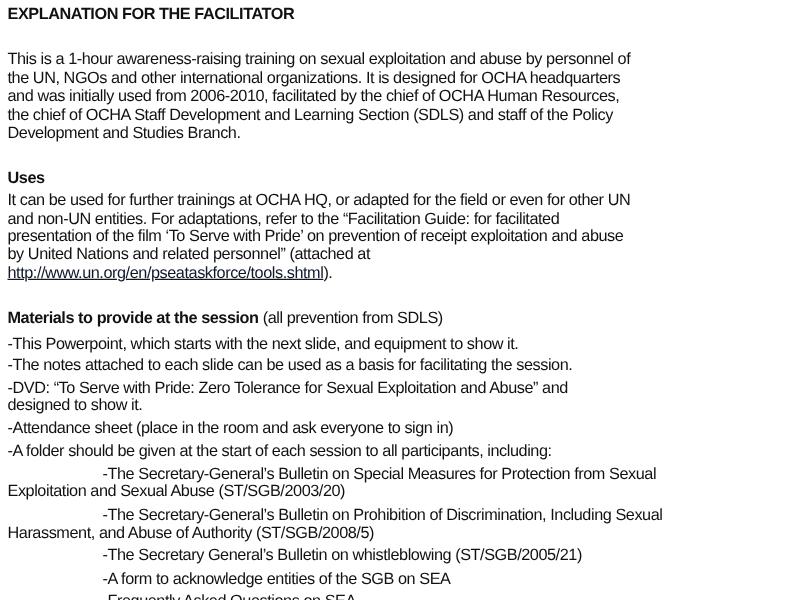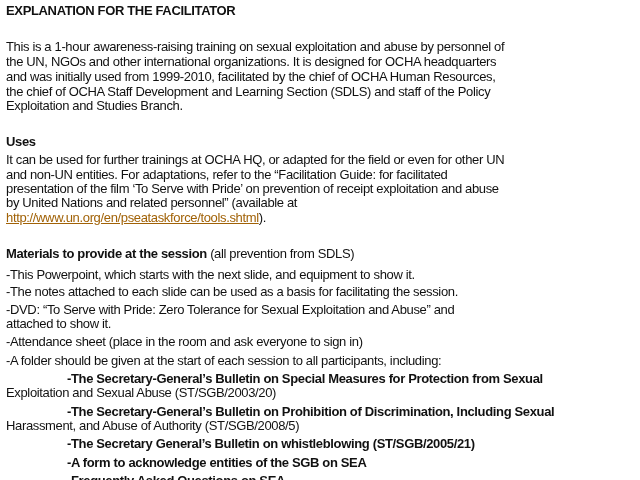--- a/index.html
+++ b/index.html
@@ -6,51 +6,51 @@
     body {
       width: 640px; height: 480px; overflow: hidden; position: relative;
       font-family: "Liberation Sans", sans-serif; color: #111111;
     }
     .page { position: absolute; left: 6px; top: 0; width: 634px; }
     .line {
       position: absolute; left: 0; white-space: nowrap;
       font-size: 13px; line-height: 15px; letter-spacing: -0.35px;
     }
     .bold { font-weight: bold; }
-    .indent { left: 61px; font-weight: bold; }
-    .link { color: #a16207; text-decoration: underline; }
+    .indent { left: 76px; }
+    .link { color: #0f172a; text-decoration: underline; }
   </style>
 </head>
 <body>
 
 <div class="page">
   <div class="line bold" style="top:3px">EXPLANATION FOR THE FACILITATOR</div>
 
   <div class="line" style="top:39px">This is a 1-hour awareness-raising training on sexual exploitation and abuse by personnel of</div>
   <div class="line" style="top:54px">the UN, NGOs and other international organizations.  It is designed for OCHA headquarters</div>
-  <div class="line" style="top:69px">and was initially used from 1999-2010, facilitated by the chief of OCHA Human Resources,</div>
+  <div class="line" style="top:69px">and was initially used from 2006-2010, facilitated by the chief of OCHA Human Resources,</div>
   <div class="line" style="top:84px">the chief of OCHA Staff Development and Learning Section (SDLS) and staff of the Policy</div>
-  <div class="line" style="top:98px">Exploitation and Studies Branch.</div>
+  <div class="line" style="top:98px">Development and Studies Branch.</div>
 
   <div class="line bold" style="top:134px">Uses</div>
   <div class="line" style="top:152px">It can be used for further trainings at OCHA HQ, or adapted for the field or even for other UN</div>
   <div class="line" style="top:167px">and non-UN entities. For adaptations, refer to the “Facilitation Guide: for facilitated</div>
   <div class="line" style="top:181px">presentation of the film ‘To Serve with Pride’ on prevention of receipt exploitation and abuse</div>
-  <div class="line" style="top:195px">by United Nations and related personnel” (available at</div>
+  <div class="line" style="top:195px">by United Nations and related personnel” (attached at</div>
   <div class="line" style="top:210px">
     <span class="link">http://www.un.org/en/pseataskforce/tools.shtml</span><span>).</span>
   </div>
 
   <div class="line" style="top:246px">
     <span class="bold">Materials to provide at the session</span><span> (all prevention from SDLS)</span>
   </div>
   <div class="line" style="top:267px">-This Powerpoint, which starts with the next slide, and equipment to show it.</div>
   <div class="line" style="top:284px">-The notes attached to each slide can be used as a basis for facilitating the session.</div>
   <div class="line" style="top:302px">-DVD: “To Serve with Pride: Zero Tolerance for Sexual Exploitation and Abuse” and</div>
-  <div class="line" style="top:316px">attached to show it.</div>
+  <div class="line" style="top:316px">designed to show it.</div>
   <div class="line" style="top:334px">-Attendance sheet (place in the room and ask everyone to sign in)</div>
   <div class="line" style="top:353px">-A folder should be given at the start of each session to all participants, including:</div>
 
   <div class="line indent" style="top:371px">-The Secretary-General’s Bulletin on Special Measures for Protection from Sexual</div>
   <div class="line" style="top:385px">Exploitation and Sexual Abuse (ST/SGB/2003/20)</div>
   <div class="line indent" style="top:404px">-The Secretary-General’s Bulletin on Prohibition of Discrimination, Including Sexual</div>
   <div class="line" style="top:418px">Harassment, and Abuse of Authority (ST/SGB/2008/5)</div>
   <div class="line indent" style="top:436px">-The Secretary General’s Bulletin on whistleblowing (ST/SGB/2005/21)</div>
   <div class="line indent" style="top:455px">-A form to acknowledge entities of the SGB on SEA</div>
   <div class="line indent" style="top:473px">-Frequently Asked Questions on SEA</div>

